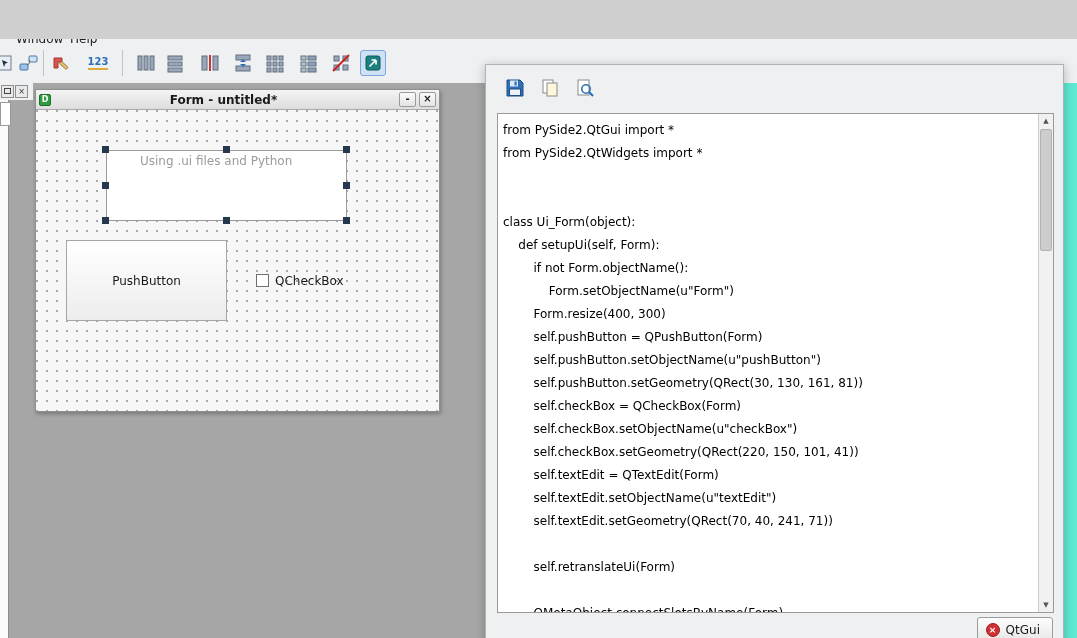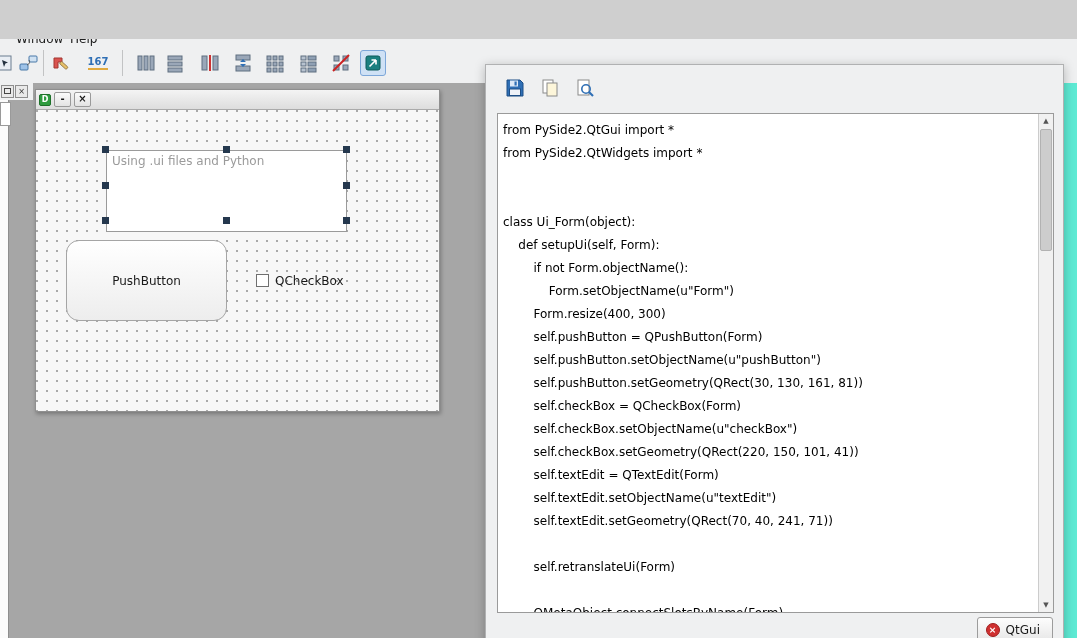--- a/index.html
+++ b/index.html
@@ -39,25 +39,25 @@
   .titlebar { height:20px; background:linear-gradient(#f4f4f4,#dddddd); border-bottom:1px solid #aaaaaa;
               display:flex; align-items:center; padding:0 3px; }
   .form-icon { width:12px; height:12px; background:#2f9b3f; border:1px solid #1d7029; border-radius:2px;
                color:#fff; font-size:8px; line-height:10px; text-align:center; font-weight:bold; flex:0 0 auto; }
   .win-title { flex:1; text-align:center; font-size:12px; font-weight:bold; color:#1a1a1a; }
   .win-btn { width:17px; height:15px; background:linear-gradient(#fbfbfb,#e3e3e3); border:1px solid #9a9a9a; border-radius:2px;
              font-size:10px; line-height:12px; text-align:center; font-weight:bold; margin-left:3px; flex:0 0 auto; }
   .canvas { position:relative; height:301px; background:#f7f7f7;
             background-image: radial-gradient(circle, #a9a9a9 0.9px, transparent 1.1px);
             background-size: 10px 10px; background-position: 6px 6px; }
-  .textedit { position:absolute; left:70px; top:40px; width:241px; height:82px; background:#ffffff; border:1px solid #9a9a9a; }
+  .textedit { position:absolute; left:70px; top:40px; width:241px; height:71px; background:#ffffff; border:1px solid #9a9a9a;padding-left:28px; }
   .placeholder { display:block; padding:3px 5px; color:#9b9b9b; font-size:12px; }
   .h { position:absolute; width:7px; height:7px; background:#25384e; }
   .pushbtn { position:absolute; left:30px; top:130px; width:161px; height:81px;
-             background:linear-gradient(#ffffff,#ededed); border:1px solid #a5a5a5; border-radius:13px;
+             background:linear-gradient(#ffffff,#ededed); border:1px solid #a5a5a5; border-radius:2px;
              display:flex; align-items:center; justify-content:center; font-size:12px; }
   .checkbox { position:absolute; left:220px; top:150px; width:101px; height:41px;
               display:flex; align-items:center; gap:6px; font-size:12px; }
   .cb-ind { width:13px; height:13px; background:#ffffff; border:1px solid #6f6f6f; flex:0 0 auto; }
   
   .dialog { position:absolute; left:485px; top:25px; width:579px; height:589px; background:#eff0f1;
             border:1px solid #b0b1b2; box-shadow:0 2px 10px rgba(0,0,0,.25); }
   .dlg-toolbar { position:absolute; left:16px; top:10px; display:flex; gap:9px; }
   .dlg-tb-btn { width:26px; height:26px; display:flex; align-items:center; justify-content:center;
                 border:1px solid transparent; border-radius:3px; }
@@ -109,21 +109,21 @@
     <span class="tb-sep" style="left:43px"></span>
     <span class="tb" style="left:48px">
       <svg width="20" height="20" viewBox="0 0 20 20">
           <path d="M3 15V5h8v4H7v6z" fill="#d9534f" stroke="#a33631"></path>
           <g transform="rotate(42 12 11)">
             <rect x="9" y="10" width="9" height="3" rx="1" fill="#e6c06a" stroke="#8a6d3b" stroke-width="0.8"></rect>
           </g>
         </svg>
     </span>
     <span class="tb" style="left:83px;width:30px">
-      <span class="tab123">167</span>
+      <span class="tab123">123</span>
     </span>
     <span class="tb-sep" style="left:122px"></span>
     <span class="tb" style="left:132px">
       <svg width="20" height="20" viewBox="0 0 20 20">
           <g fill="#9aa7b8" stroke="#5f6e80">
             <rect x="3" y="3" width="4" height="14"></rect>
             <rect x="9" y="3" width="4" height="14"></rect>
             <rect x="15" y="3" width="4" height="14"></rect>
           </g>
         </svg>
@@ -202,20 +202,21 @@
           <path d="M6.5 13.5L13 7M13 7h-4.5M13 7v4.5" stroke="#ffffff" stroke-width="1.6" fill="none"></path>
         </svg>
     </span>
   </div>
 
   <div class="mdi">
 
     <div class="form-win">
       <div class="titlebar">
         <span class="form-icon">D</span>
+        <span class="win-title">Form - untitled*</span>
         <span class="win-btn">-</span>
         <span class="win-btn">×</span>
       </div>
       <div class="canvas">
         <div class="textedit">
           <span class="placeholder">Using .ui files and Python</span>
         </div>
         <span class="h" style="left:66px;top:36px"></span>
         <span class="h" style="left:187px;top:36px"></span>
         <span class="h" style="left:307px;top:36px"></span>

